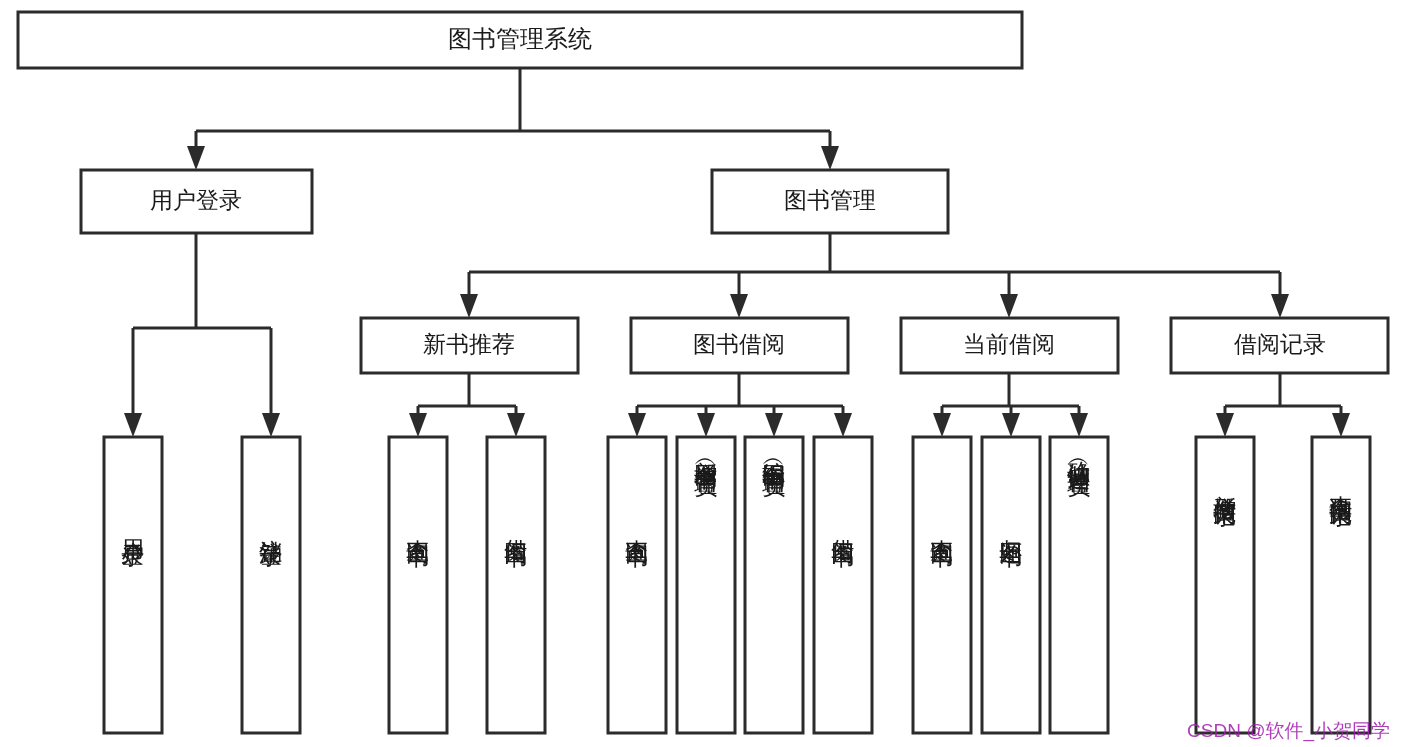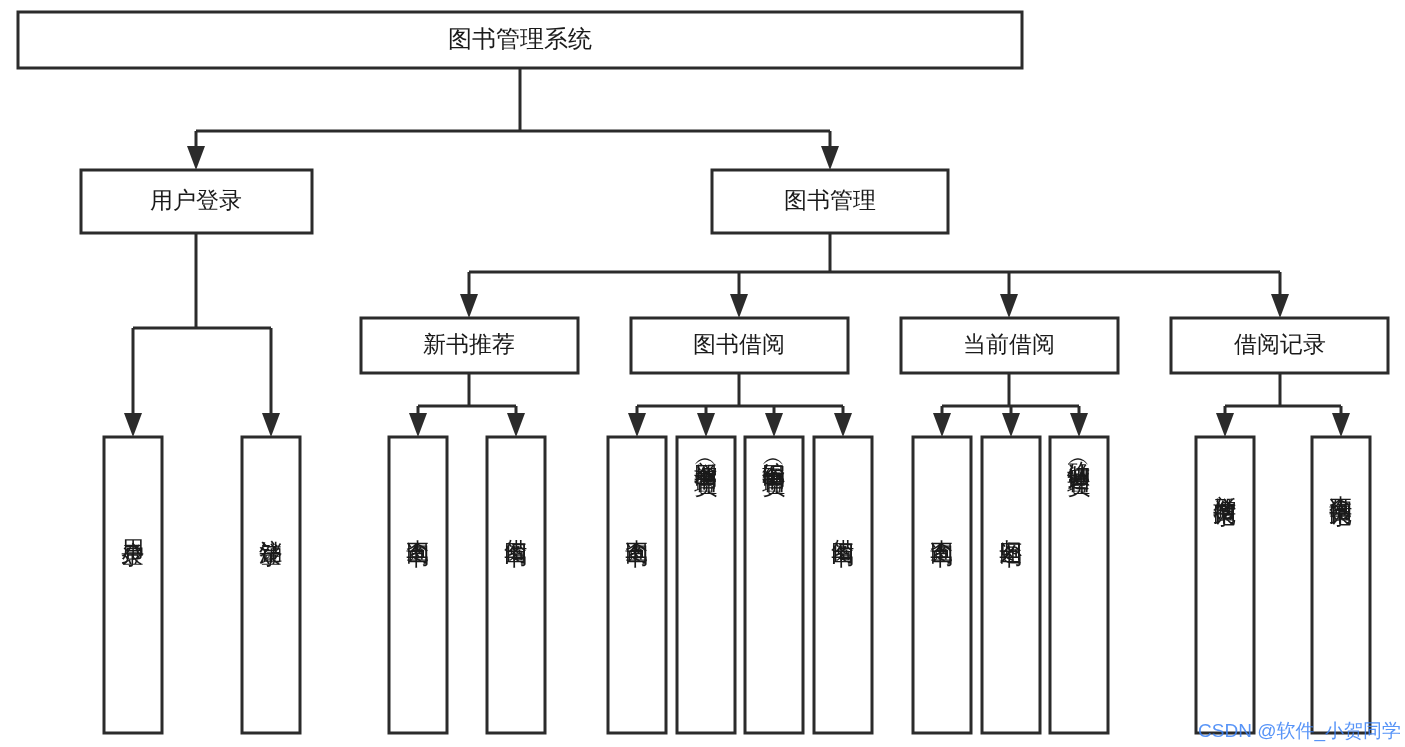--- a/index.html
+++ b/index.html
@@ -24,23 +24,23 @@
   }
   .leaf-label{
     writing-mode:vertical-rl;
     text-orientation:upright;
     font-family:"Liberation Sans","DejaVu Sans",sans-serif;
     font-size:23px;line-height:1.16;color:#1a1a1a;
     letter-spacing:2px;
     white-space:nowrap;
   }
   .watermark{
-    position:absolute;right:4px;bottom:3px;
+    position:absolute;right:15px;bottom:3px;
     font-family:"Liberation Sans","DejaVu Sans",sans-serif;
-    font-size:19px;color:#3b82f6;opacity:.85;
+    font-size:19px;color:#a21caf;opacity:.85;
     white-space:nowrap;pointer-events:none;
   }
 </style>
 </head>
 <body>
 
 <svg id="canvas" viewBox="0 0 1405 747" xmlns="http://www.w3.org/2000/svg">
 
   <g>
 

